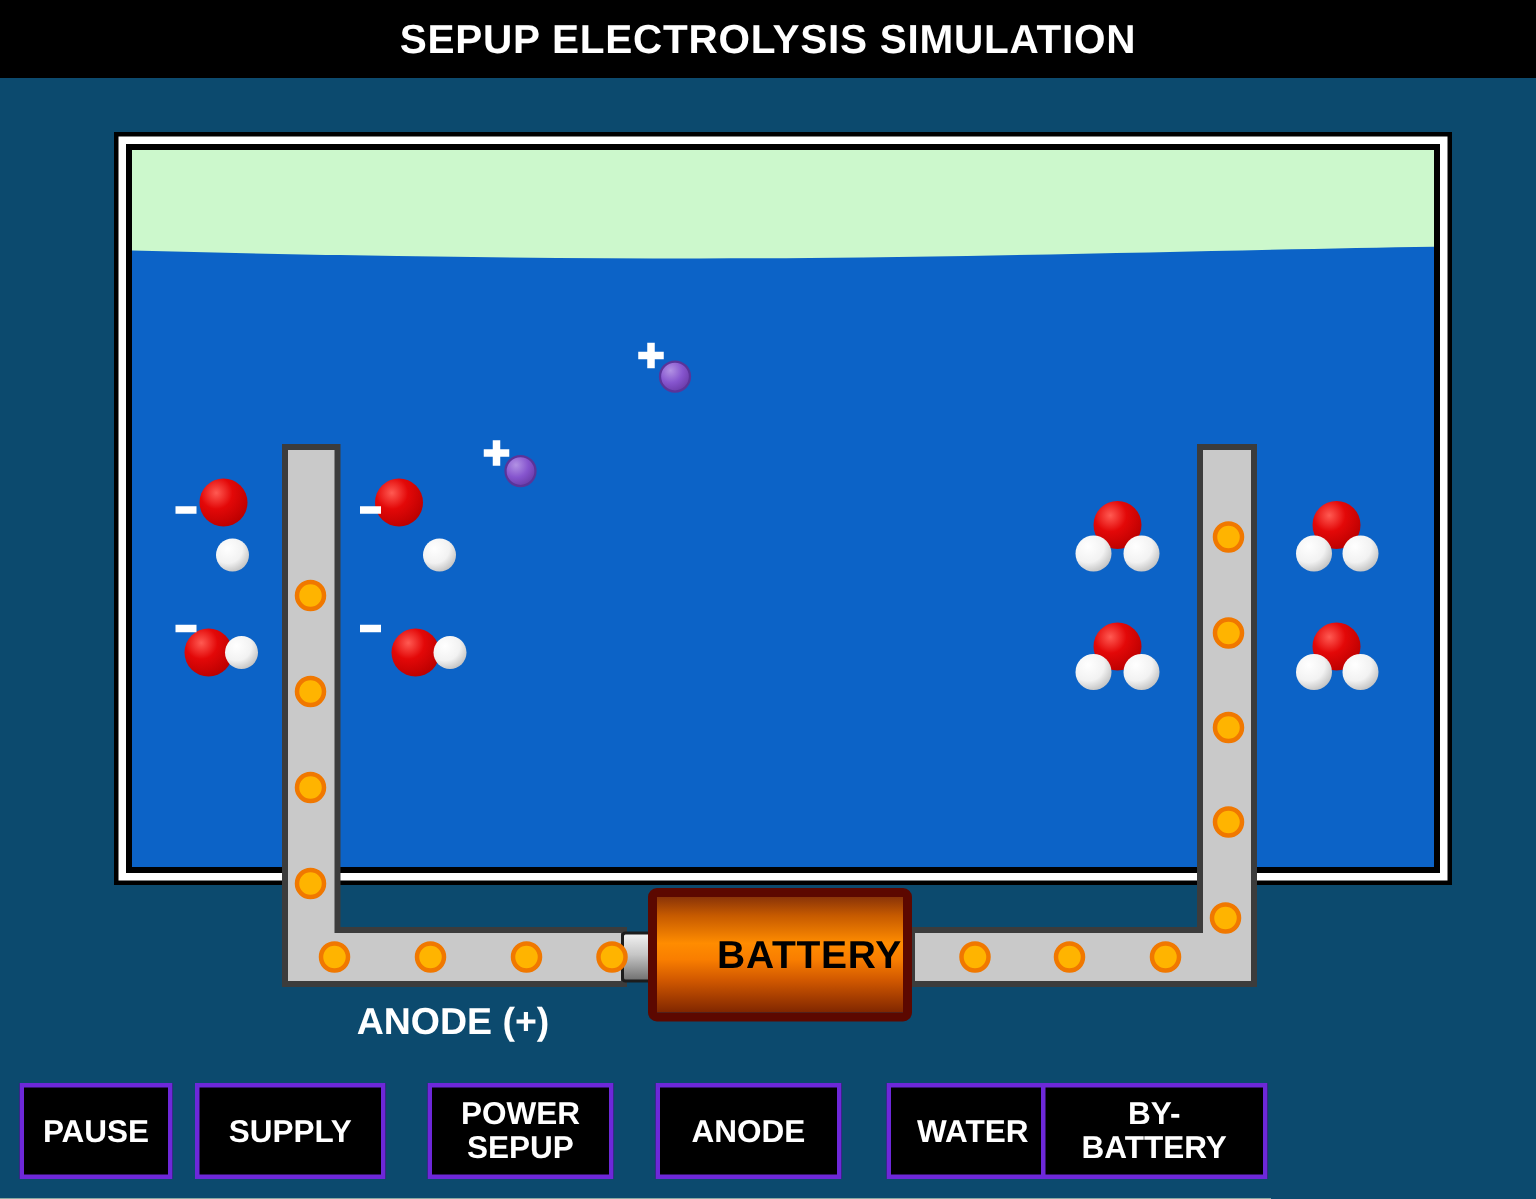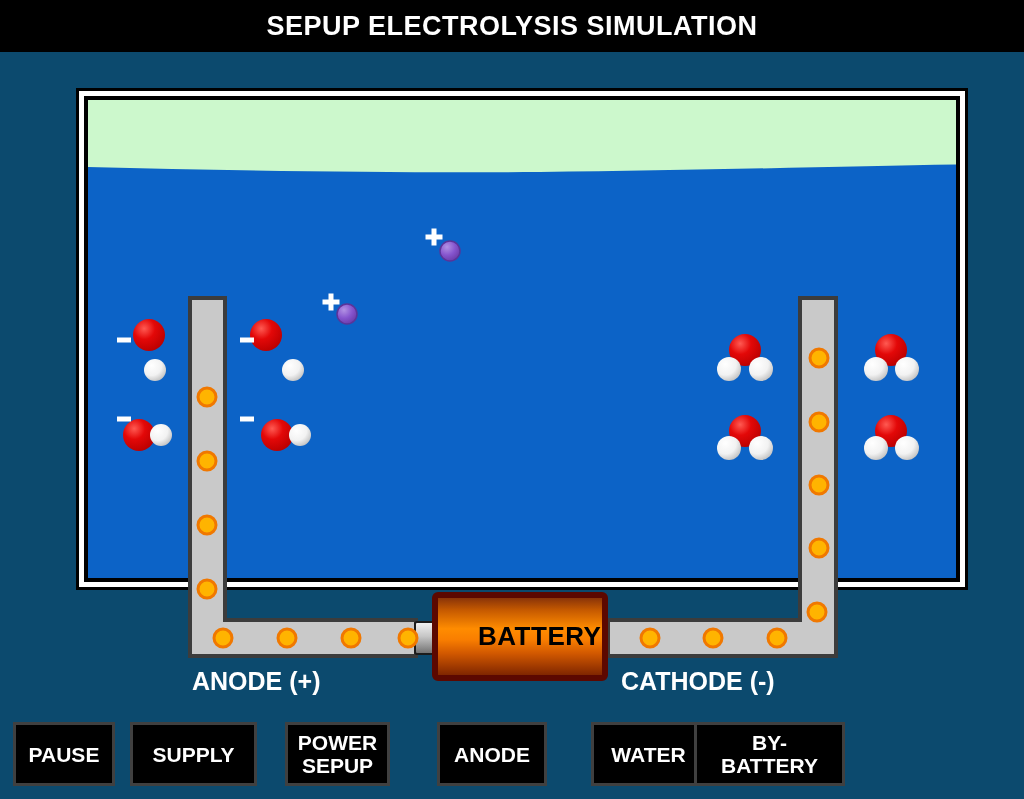--- a/index.html
+++ b/index.html
@@ -7,26 +7,26 @@
   .stage{position:relative;width:1024px;height:799px;background:#0c4a6e;overflow:hidden;}
   .titlebar{position:absolute;left:0;top:0;width:1024px;height:52px;background:#000;
             display:flex;align-items:center;justify-content:center;}
   .titlebar span{color:#FFF;font-weight:bold;font-size:27px;letter-spacing:0.5px;}
   #sim-canvas{position:absolute;left:0;top:0;}
   .battery{position:absolute;left:432px;top:592px;width:176px;height:89px;box-sizing:border-box;
            border:6px solid #5C0800;border-radius:6px;
            background:linear-gradient(180deg,#8A3408 0%,#C65A00 16%,#FF8C00 40%,#F97E00 54%,#D15800 72%,#802600 100%);
            display:flex;align-items:center;justify-content:flex-start;padding-left:40px;}
   .battery span{font-weight:bold;font-size:26px;color:#000;letter-spacing:0.5px;}
-  .elabel{position:absolute;top:667px;width:220px;color:#FFF;
+  .elabel{position:absolute;top:667px;width:220px;text-align:center;color:#FFF;
           font-weight:bold;font-size:25px;line-height:28px;}
   #anode-label{left:192px;}
   #cathode-label{left:621px;}
   .btn{position:absolute;top:722px;height:64px;box-sizing:border-box;background:#000;
-       border:3px solid #404040;color:#FFF;font-weight:bold;font-size:21px;line-height:23px;
+       border:3px solid #6d28d9;color:#FFF;font-weight:bold;font-size:21px;line-height:23px;
        display:flex;flex-direction:column;align-items:center;justify-content:center;
        text-align:center;cursor:pointer;}
 </style>
 </head>
 <body>
 
 <div class="stage">
 
   <div class="titlebar">
     <span>SEPUP ELECTROLYSIS SIMULATION</span>
@@ -113,33 +113,32 @@
         <path d="M425.5,234.5 h6 v-6 h5 v6 h6 v5 h-6 v6 h-5 v-6 h-6 Z" fill="#FFFFFF"></path>
         <path d="M322.5,299.5 h6 v-6 h5 v6 h6 v5 h-6 v6 h-5 v-6 h-6 Z" fill="#FFFFFF"></path>
       </g>
   </svg>
 
   <div class="battery">
     <span>BATTERY</span>
   </div>
 
   <div class="elabel" id="anode-label">ANODE (+)</div>
-  <div class="elabel" id="cathode-label">CATHODE (-)</div>
 
   <div class="btn" style="left:13px;width:102px;">
     <span>PAUSE</span>
   </div>
   <div class="btn" style="left:130px;width:127px;">
     <span>SUPPLY</span>
   </div>
-  <div class="btn" style="left:285px;width:105px;">
+  <div class="btn" style="left:285px;width:124px;">
     <span>POWER</span>
     <span>SEPUP</span>
   </div>
-  <div class="btn" style="left:437px;width:110px;">
+  <div class="btn" style="left:437px;width:124px;">
     <span>ANODE</span>
   </div>
   <div class="btn" style="left:591px;width:115px;">
     <span>WATER</span>
   </div>
   <div class="btn" style="left:694px;width:151px;">
     <span>BY-</span>
     <span>BATTERY</span>
   </div>
 

